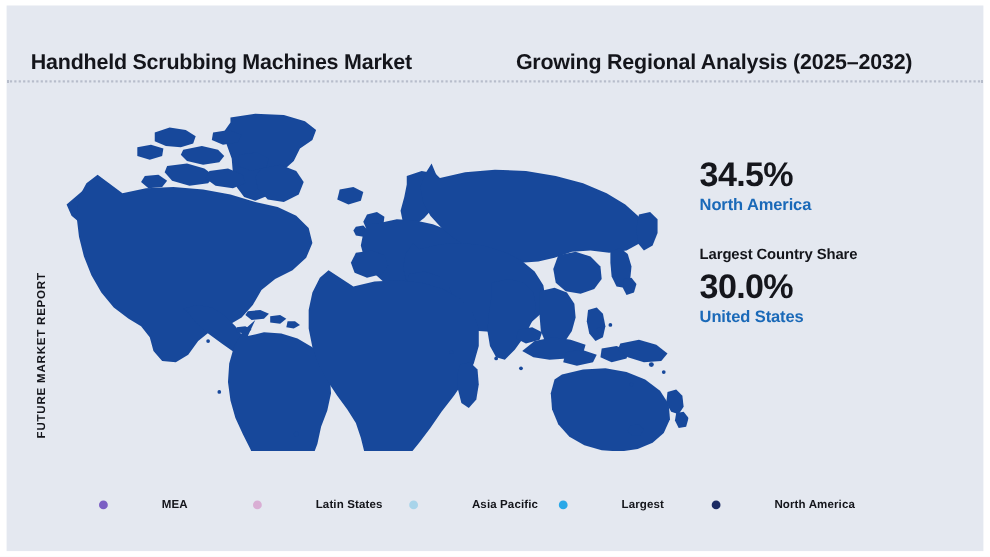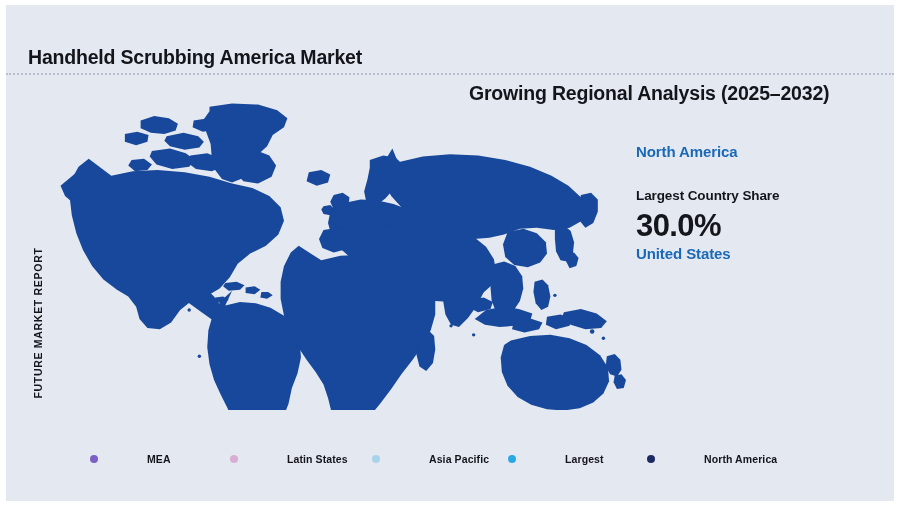--- a/index.html
+++ b/index.html
@@ -27,21 +27,21 @@
     position:absolute;left:0;top:0;width:888px;height:68px;
   }
   .title-left{
     position:absolute;left:22px;top:41px;
     font-size:19.5px;font-weight:bold;color:#14151b;
     letter-spacing:-0.2px;white-space:nowrap;
   }
   .title-right{
     position:absolute;left:463px;top:41px;
     font-size:19.5px;font-weight:bold;color:#14151b;
-    letter-spacing:-0.2px;white-space:nowrap;margin-top:36px;
+    letter-spacing:-0.2px;white-space:nowrap;
   }
   .divider{
     position:absolute;left:0;top:68px;width:888px;height:0;
     border-top:2px dotted #b7bdcb;
   }
   
   .brand-vertical{
     position:absolute;
     left:-58px;top:312px;
     width:180px;
@@ -94,21 +94,21 @@
     padding-left:40px;
   }
 </style>
 </head>
 <body>
 
 <div id="infographic">
   <div class="canvas">
 
     <div class="header">
-      <div class="title-left">Handheld Scrubbing America Market</div>
+      <div class="title-left">Handheld Scrubbing Machines Market</div>
       <div class="title-right">Growing Regional Analysis (2025–2032)</div>
       <div class="divider"></div>
     </div>
 
     <div class="brand-vertical">FUTURE MARKET REPORT</div>
 
     <div class="map-wrap">
       <svg viewBox="0 0 1010 545" preserveAspectRatio="xMidYMid meet">
         <g fill="#17489b" stroke="none">
 
@@ -201,20 +201,21 @@
           <circle cx="236" cy="370" r="3"></circle>
           <circle cx="700" cy="398" r="3"></circle>
           <circle cx="740" cy="414" r="3"></circle>
         </g>
       </svg>
     </div>
 
     <div class="stats">
 
       <div class="stat-block">
+        <div class="stat-value">34.5%</div>
         <div class="stat-region">North America</div>
       </div>
 
       <div class="stat-block">
         <div class="stat-label">Largest Country Share</div>
         <div class="stat-value">30.0%</div>
         <div class="stat-region">United States</div>
       </div>
 
     </div>

